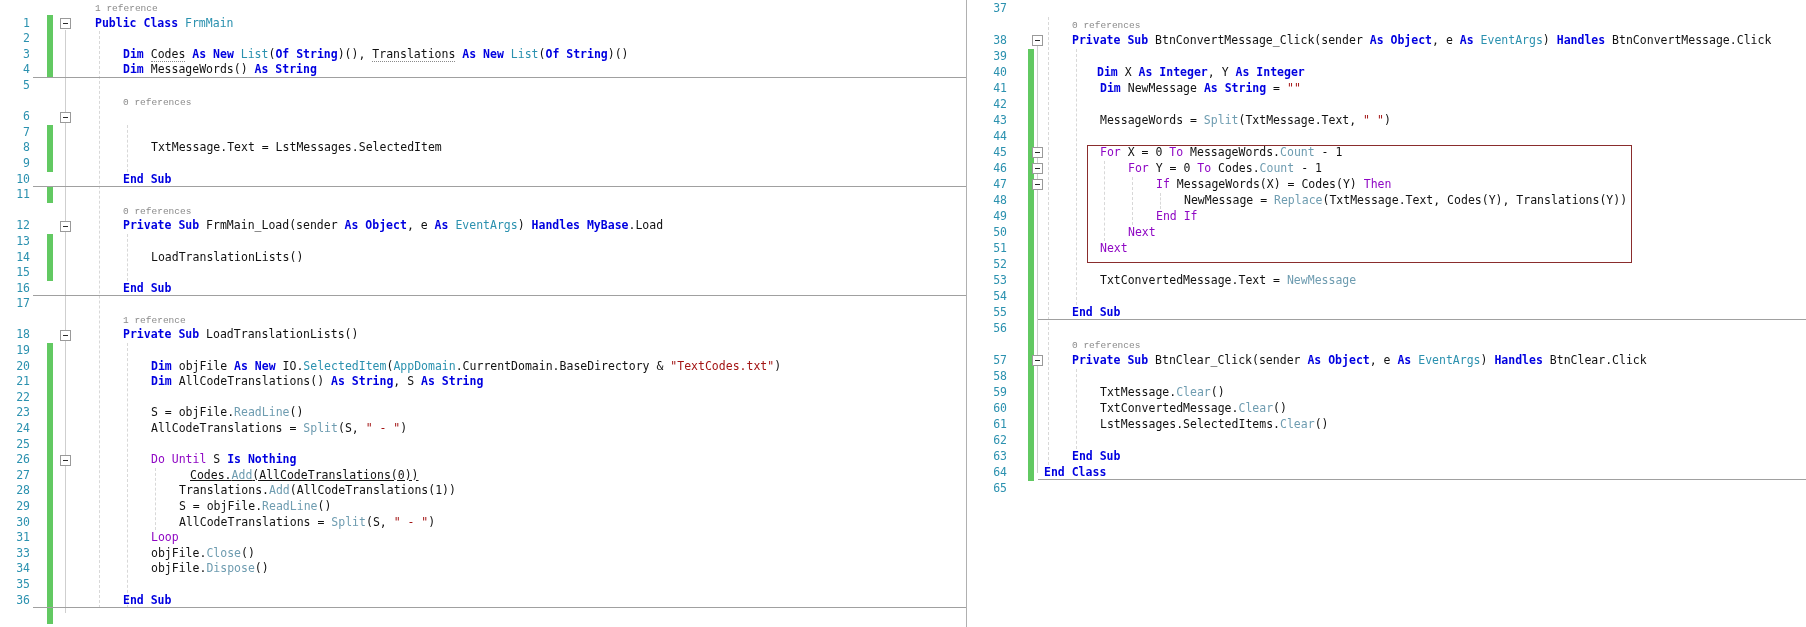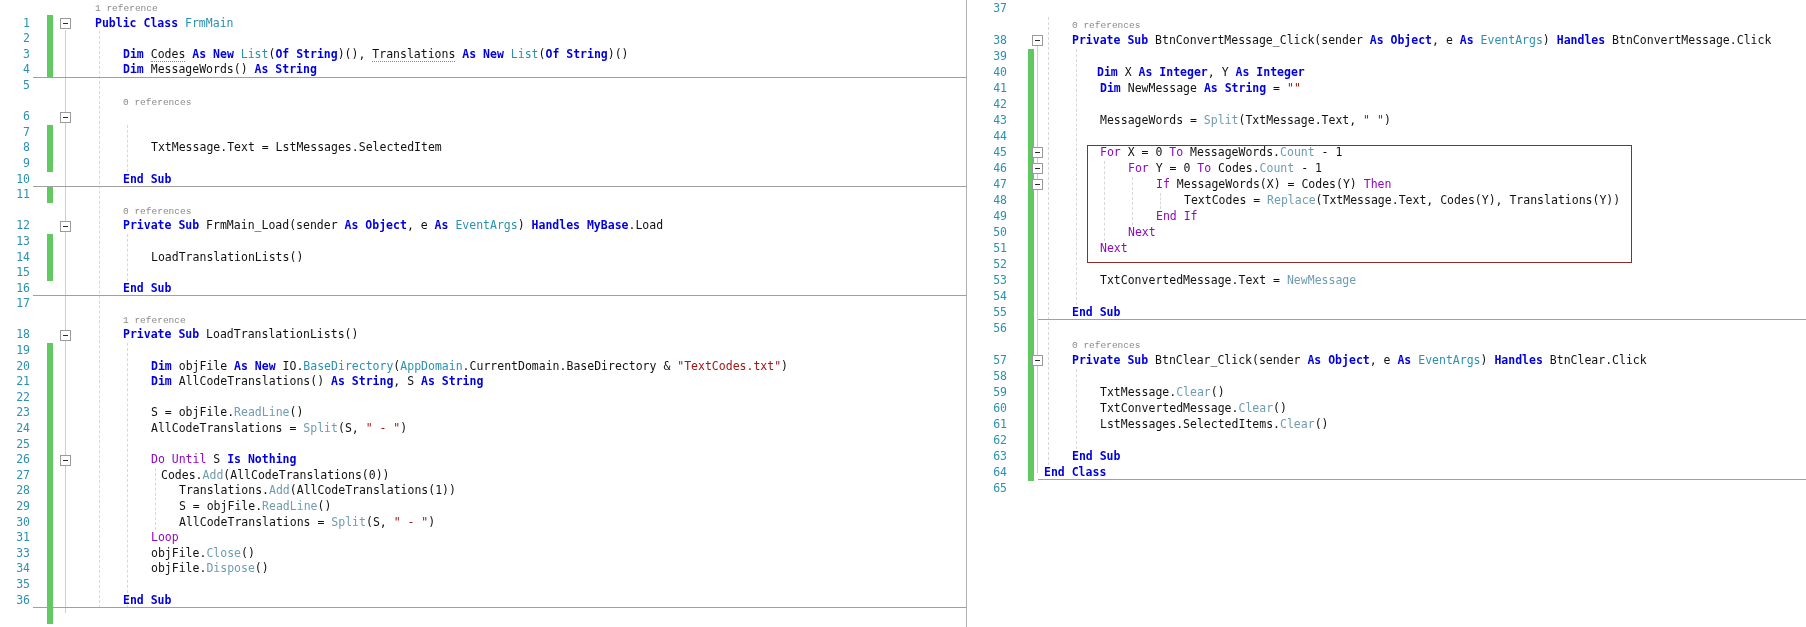--- a/index.html
+++ b/index.html
@@ -147,21 +147,21 @@
           <span class="lnum">18</span>
           <span class="fold" style="top: 2.5px;"></span>
           <span class="code" style="left: 123px;"><span class="kw">Private Sub </span><span class="pl">LoadTranslationLists()</span></span>
         </div>
         <div class="row">
           <span class="lnum">19</span>
           <span class="code" style="left: 95px;"></span>
         </div>
         <div class="row">
           <span class="lnum">20</span>
-          <span class="code" style="left: 151px;"><span class="kw">Dim </span><span class="pl">objFile </span><span class="kw">As New </span><span class="pl">IO.</span><span class="typ">BaseDirectory</span><span class="pl">(</span><span class="typ">AppDomain</span><span class="pl">.CurrentDomain.BaseDirectory &amp; </span><span class="str">"TextCodes.txt"</span><span class="pl">)</span></span>
+          <span class="code" style="left: 151px;"><span class="kw">Dim </span><span class="pl">objFile </span><span class="kw">As New </span><span class="pl">IO.</span><span class="typ">SelectedItem</span><span class="pl">(</span><span class="typ">AppDomain</span><span class="pl">.CurrentDomain.BaseDirectory &amp; </span><span class="str">"TextCodes.txt"</span><span class="pl">)</span></span>
         </div>
         <div class="row">
           <span class="lnum">21</span>
           <span class="code" style="left: 151px;"><span class="kw">Dim </span><span class="pl">AllCodeTranslations() </span><span class="kw">As String</span><span class="pl">, S </span><span class="kw">As String</span></span>
         </div>
         <div class="row">
           <span class="lnum">22</span>
           <span class="code" style="left: 95px;"></span>
         </div>
         <div class="row">
@@ -176,21 +176,21 @@
           <span class="lnum">25</span>
           <span class="code" style="left: 95px;"></span>
         </div>
         <div class="row">
           <span class="lnum">26</span>
           <span class="fold" style="top: 2.5px;"></span>
           <span class="code" style="left: 151px;"><span class="ctl">Do Until </span><span class="pl">S </span><span class="kw">Is Nothing</span></span>
         </div>
         <div class="row">
           <span class="lnum">27</span>
-          <span class="code" style="left: 161px;"><span class="pl">Codes.</span><span class="mth">Add</span><span class="pl">(AllCodeTranslations(0))</span></span>
+          <span class="code" style="left: 190px; text-decoration: underline;"><span class="pl">Codes.</span><span class="mth">Add</span><span class="pl">(AllCodeTranslations(0))</span></span>
         </div>
         <div class="row">
           <span class="lnum">28</span>
           <span class="code" style="left: 179px;"><span class="pl">Translations.</span><span class="mth">Add</span><span class="pl">(AllCodeTranslations(1))</span></span>
         </div>
         <div class="row">
           <span class="lnum">29</span>
           <span class="code" style="left: 179px;"><span class="pl">S = objFile.</span><span class="mth">ReadLine</span><span class="pl">()</span></span>
         </div>
         <div class="row">
@@ -279,21 +279,21 @@
           <span class="fold" style="top: 3px;"></span>
           <span class="code" style="left: 161px;"><span class="ctl">For </span><span class="pl">Y = 0 </span><span class="ctl">To </span><span class="pl">Codes.</span><span class="mth">Count</span><span class="pl"> - 1</span></span>
         </div>
         <div class="row">
           <span class="lnum">47</span>
           <span class="fold" style="top: 3px;"></span>
           <span class="code" style="left: 189px;"><span class="ctl">If </span><span class="pl">MessageWords(X) = Codes(Y) </span><span class="ctl">Then</span></span>
         </div>
         <div class="row">
           <span class="lnum">48</span>
-          <span class="code" style="left: 217px;"><span class="pl">TextCodes = </span><span class="mth">Replace</span><span class="pl">(TxtMessage.Text, Codes(Y), Translations(Y))</span></span>
+          <span class="code" style="left: 217px;"><span class="pl">NewMessage = </span><span class="mth">Replace</span><span class="pl">(TxtMessage.Text, Codes(Y), Translations(Y))</span></span>
         </div>
         <div class="row">
           <span class="lnum">49</span>
           <span class="code" style="left: 189px;"><span class="ctl">End If</span></span>
         </div>
         <div class="row">
           <span class="lnum">50</span>
           <span class="code" style="left: 161px;"><span class="ctl">Next</span></span>
         </div>
         <div class="row">

